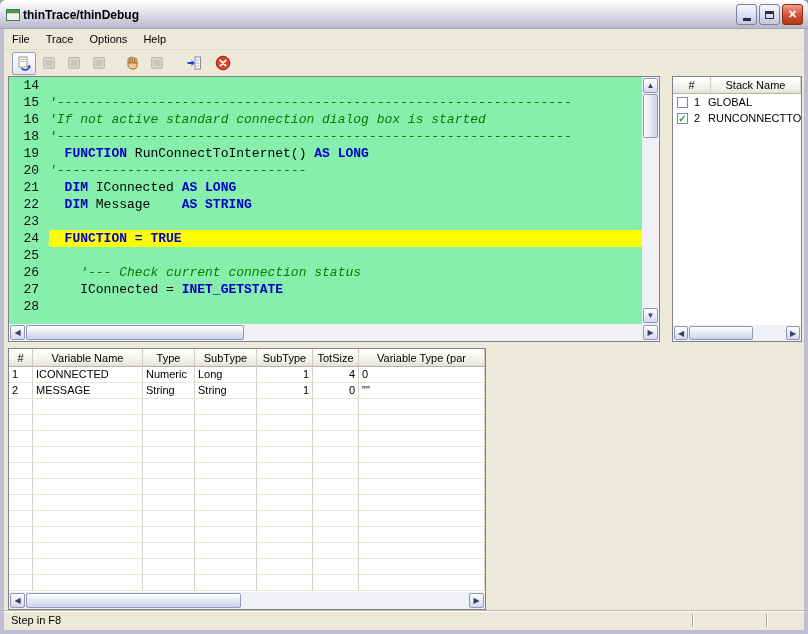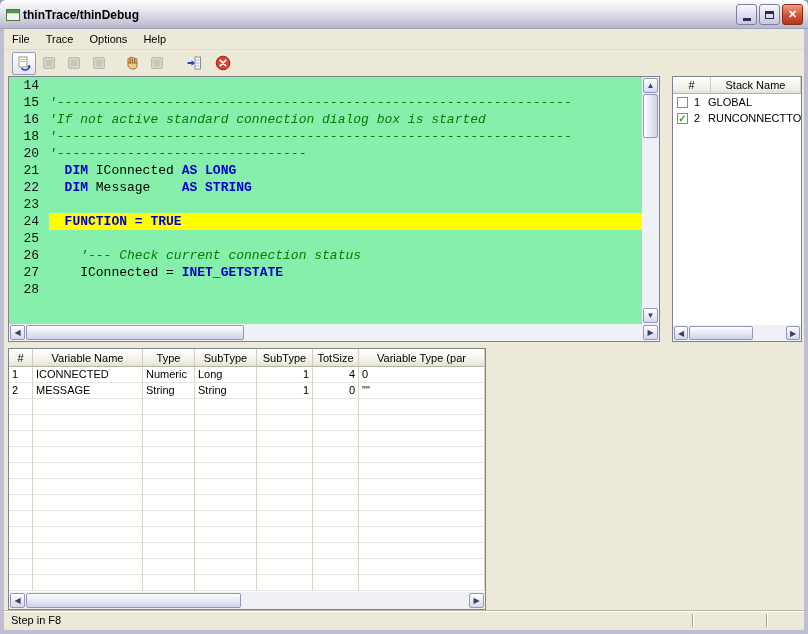--- a/index.html
+++ b/index.html
@@ -216,20 +216,21 @@
       </div>
     </div>
 
   <div class="editor-panel">
     <div class="code-view">
       <div>
           <div class="line"><span class="lnum">14</span><span class="code"></span></div>
           <div class="line"><span class="lnum">15</span><span class="code"><span class="sg-c">'------------------------------------------------------------------</span></span></div>
           <div class="line"><span class="lnum">16</span><span class="code"><span class="sg-c">'If not active standard connection dialog box is started</span></span></div>
           <div class="line"><span class="lnum">18</span><span class="code"><span class="sg-c">'------------------------------------------------------------------</span></span></div>
+          <div class="line"><span class="lnum">19</span><span class="code"><span class="sg-n">  </span><span class="sg-k">FUNCTION</span><span class="sg-n"> RunConnectToInternet() </span><span class="sg-k">AS LONG</span></span></div>
           <div class="line"><span class="lnum">20</span><span class="code"><span class="sg-c">'--------------------------------</span></span></div>
           <div class="line"><span class="lnum">21</span><span class="code"><span class="sg-n">  </span><span class="sg-k">DIM</span><span class="sg-n"> IConnected </span><span class="sg-k">AS LONG</span></span></div>
           <div class="line"><span class="lnum">22</span><span class="code"><span class="sg-n">  </span><span class="sg-k">DIM</span><span class="sg-n"> Message    </span><span class="sg-k">AS STRING</span></span></div>
           <div class="line"><span class="lnum">23</span><span class="code"></span></div>
           <div class="line hl"><span class="lnum">24</span><span class="code"><span class="sg-n">  </span><span class="sg-k">FUNCTION = TRUE</span></span></div>
           <div class="line"><span class="lnum">25</span><span class="code"></span></div>
           <div class="line"><span class="lnum">26</span><span class="code"><span class="sg-n">    </span><span class="sg-c">'--- Check current connection status</span></span></div>
           <div class="line"><span class="lnum">27</span><span class="code"><span class="sg-n">    IConnected = </span><span class="sg-k">INET_GETSTATE</span></span></div>
           <div class="line"><span class="lnum">28</span><span class="code"></span></div>
         </div>

